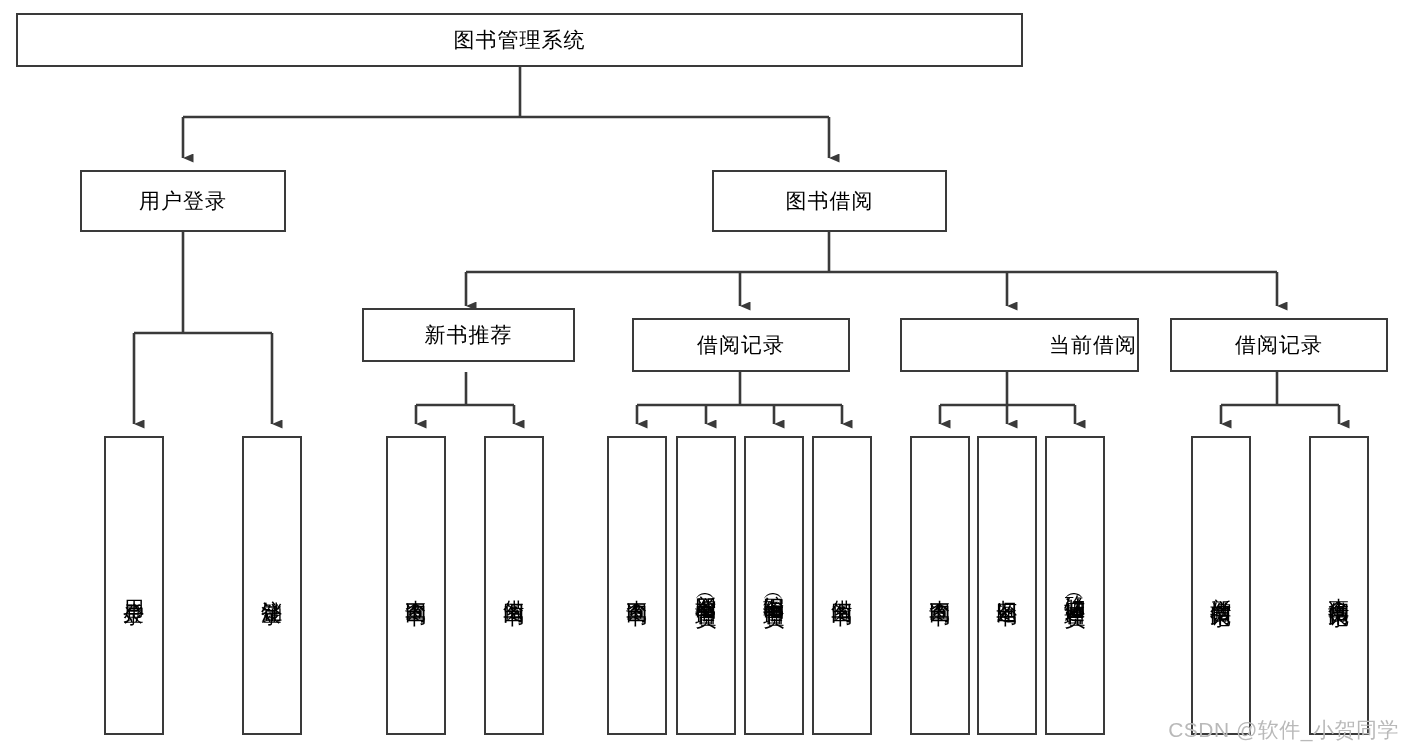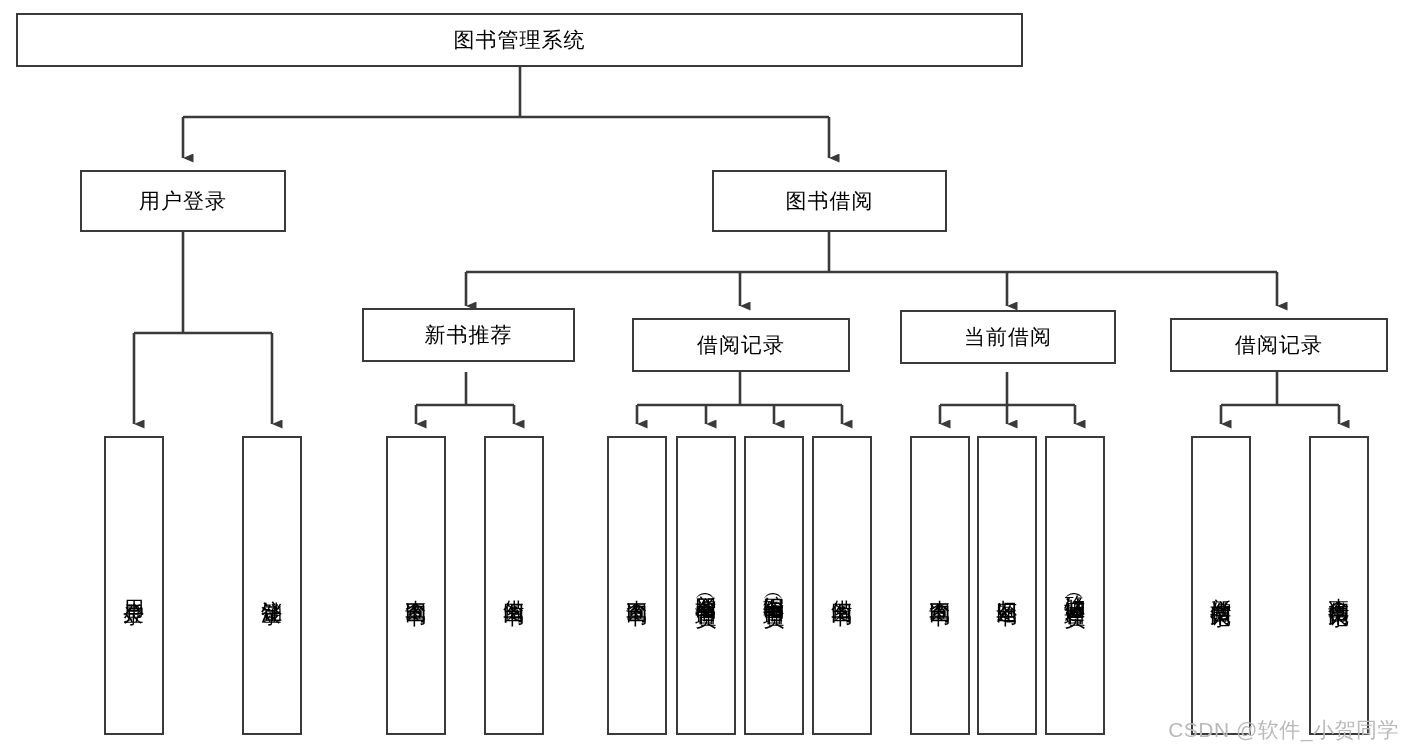--- a/index.html
+++ b/index.html
@@ -80,21 +80,21 @@
   <div class="node h" style="left:712px;top:170px;width:235px;height:62px;">
     <span>图书借阅</span>
   </div>
 
   <div class="node h" style="left:362px;top:308px;width:213px;height:54px;">
     <span>新书推荐</span>
   </div>
   <div class="node h" style="left:632px;top:318px;width:218px;height:54px;">
     <span>借阅记录</span>
   </div>
-  <div class="node h" style="left:900px;top:310px;width:216px;height:54px;">
+  <div class="node h" style="left:900px;top:318px;width:239px;height:54px;justify-content:flex-end;">
     <span>当前借阅</span>
   </div>
   <div class="node h" style="left:1170px;top:318px;width:218px;height:54px;">
     <span>借阅记录</span>
   </div>
 
   <div class="node leafbox" style="left:104px;top:436px;width:60px;height:299px;">
     <span class="leaf">用户登录</span>
   </div>
   <div class="node leafbox" style="left:242px;top:436px;width:60px;height:299px;">

